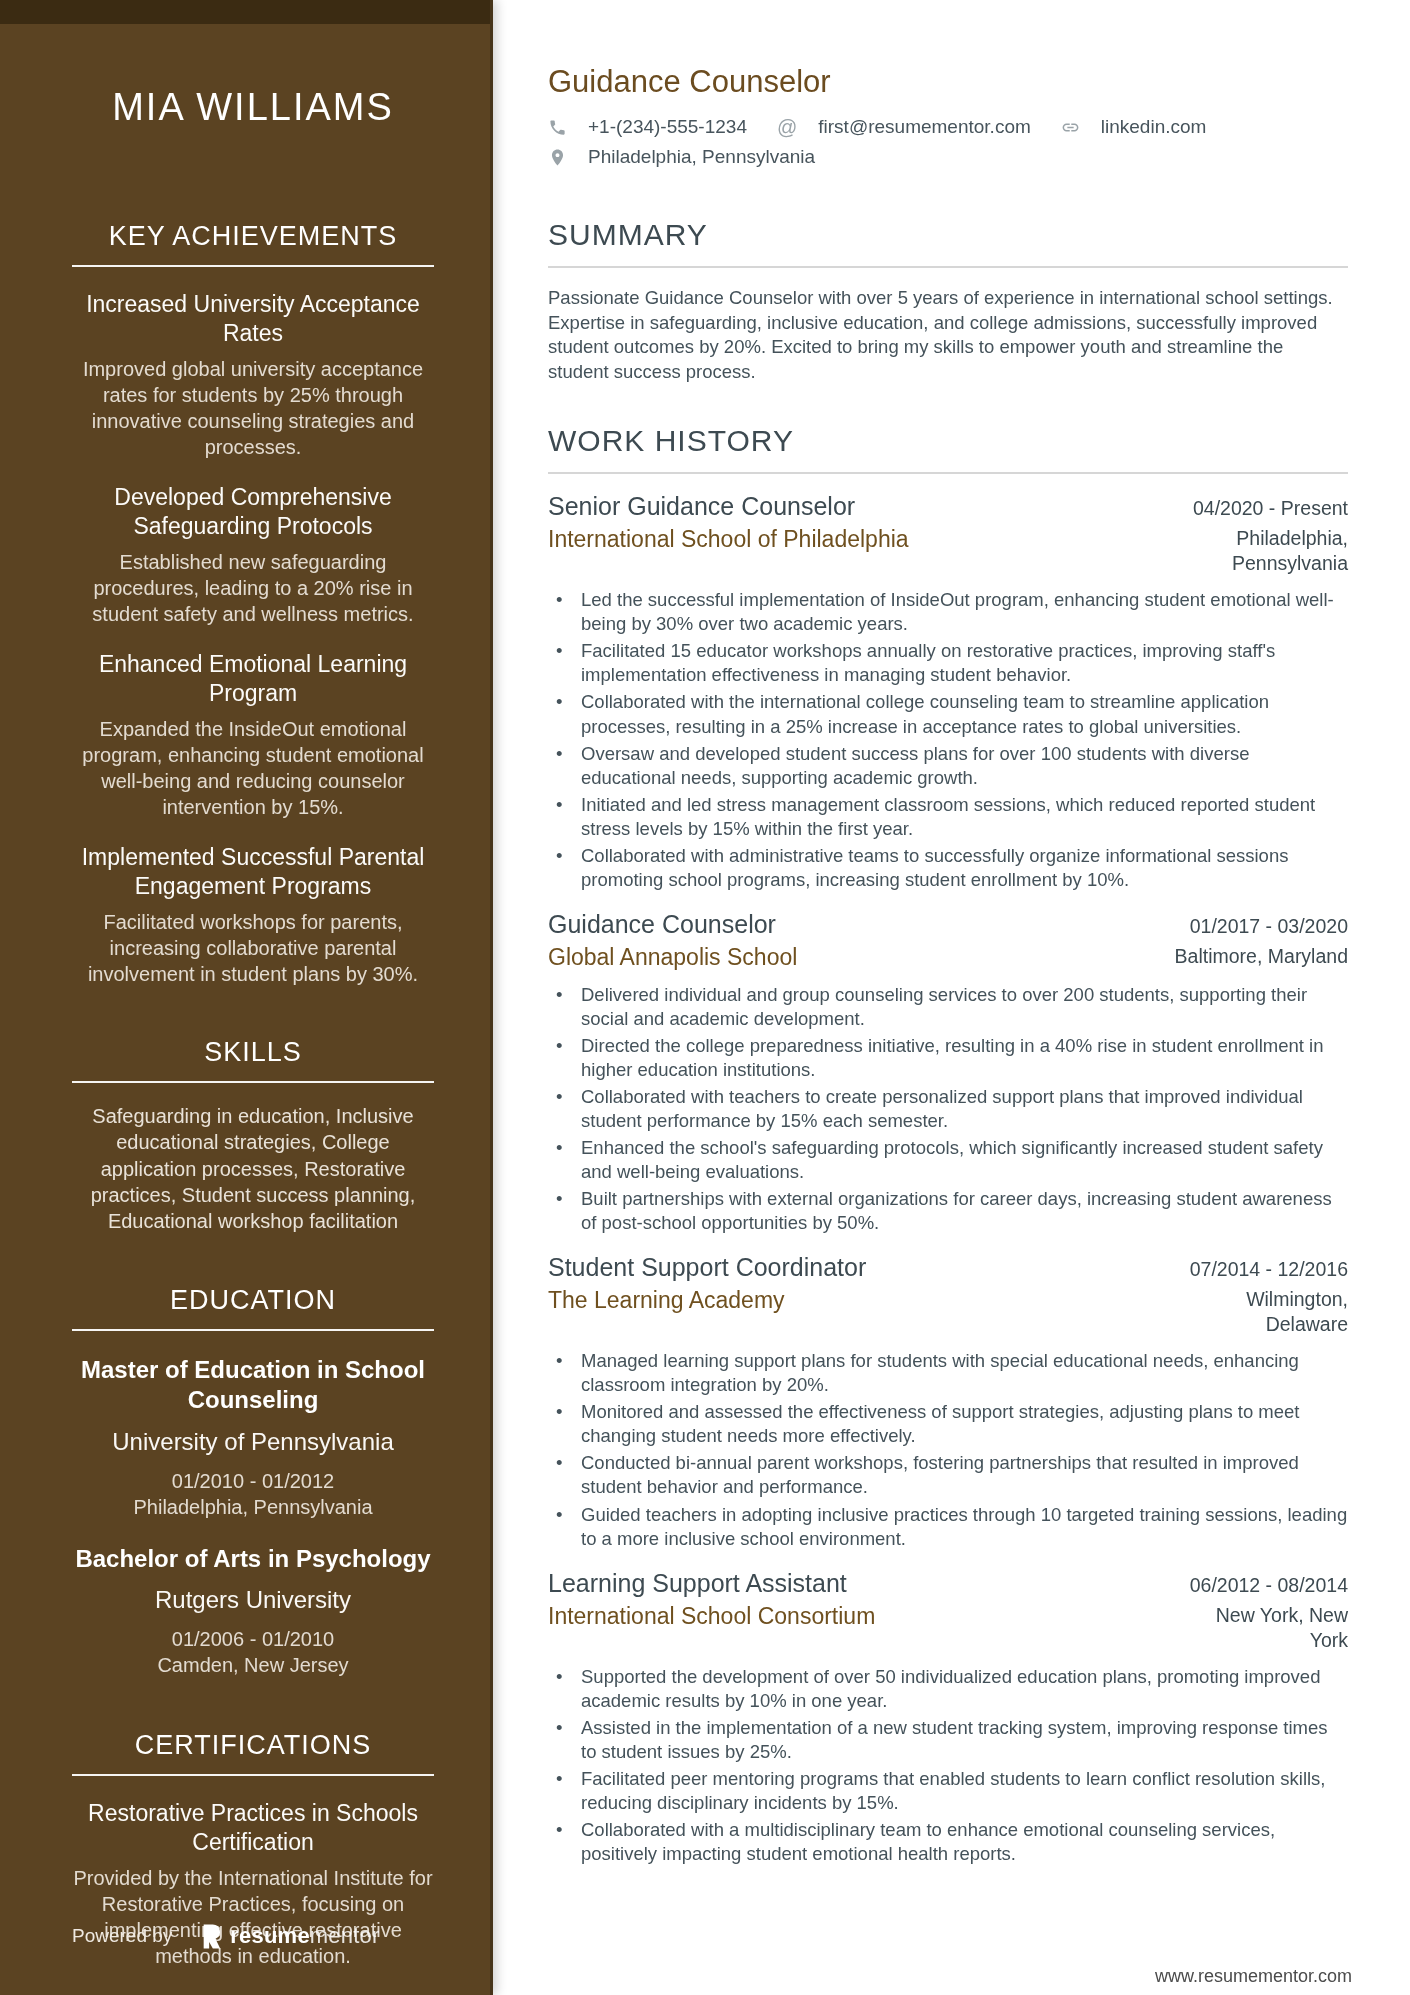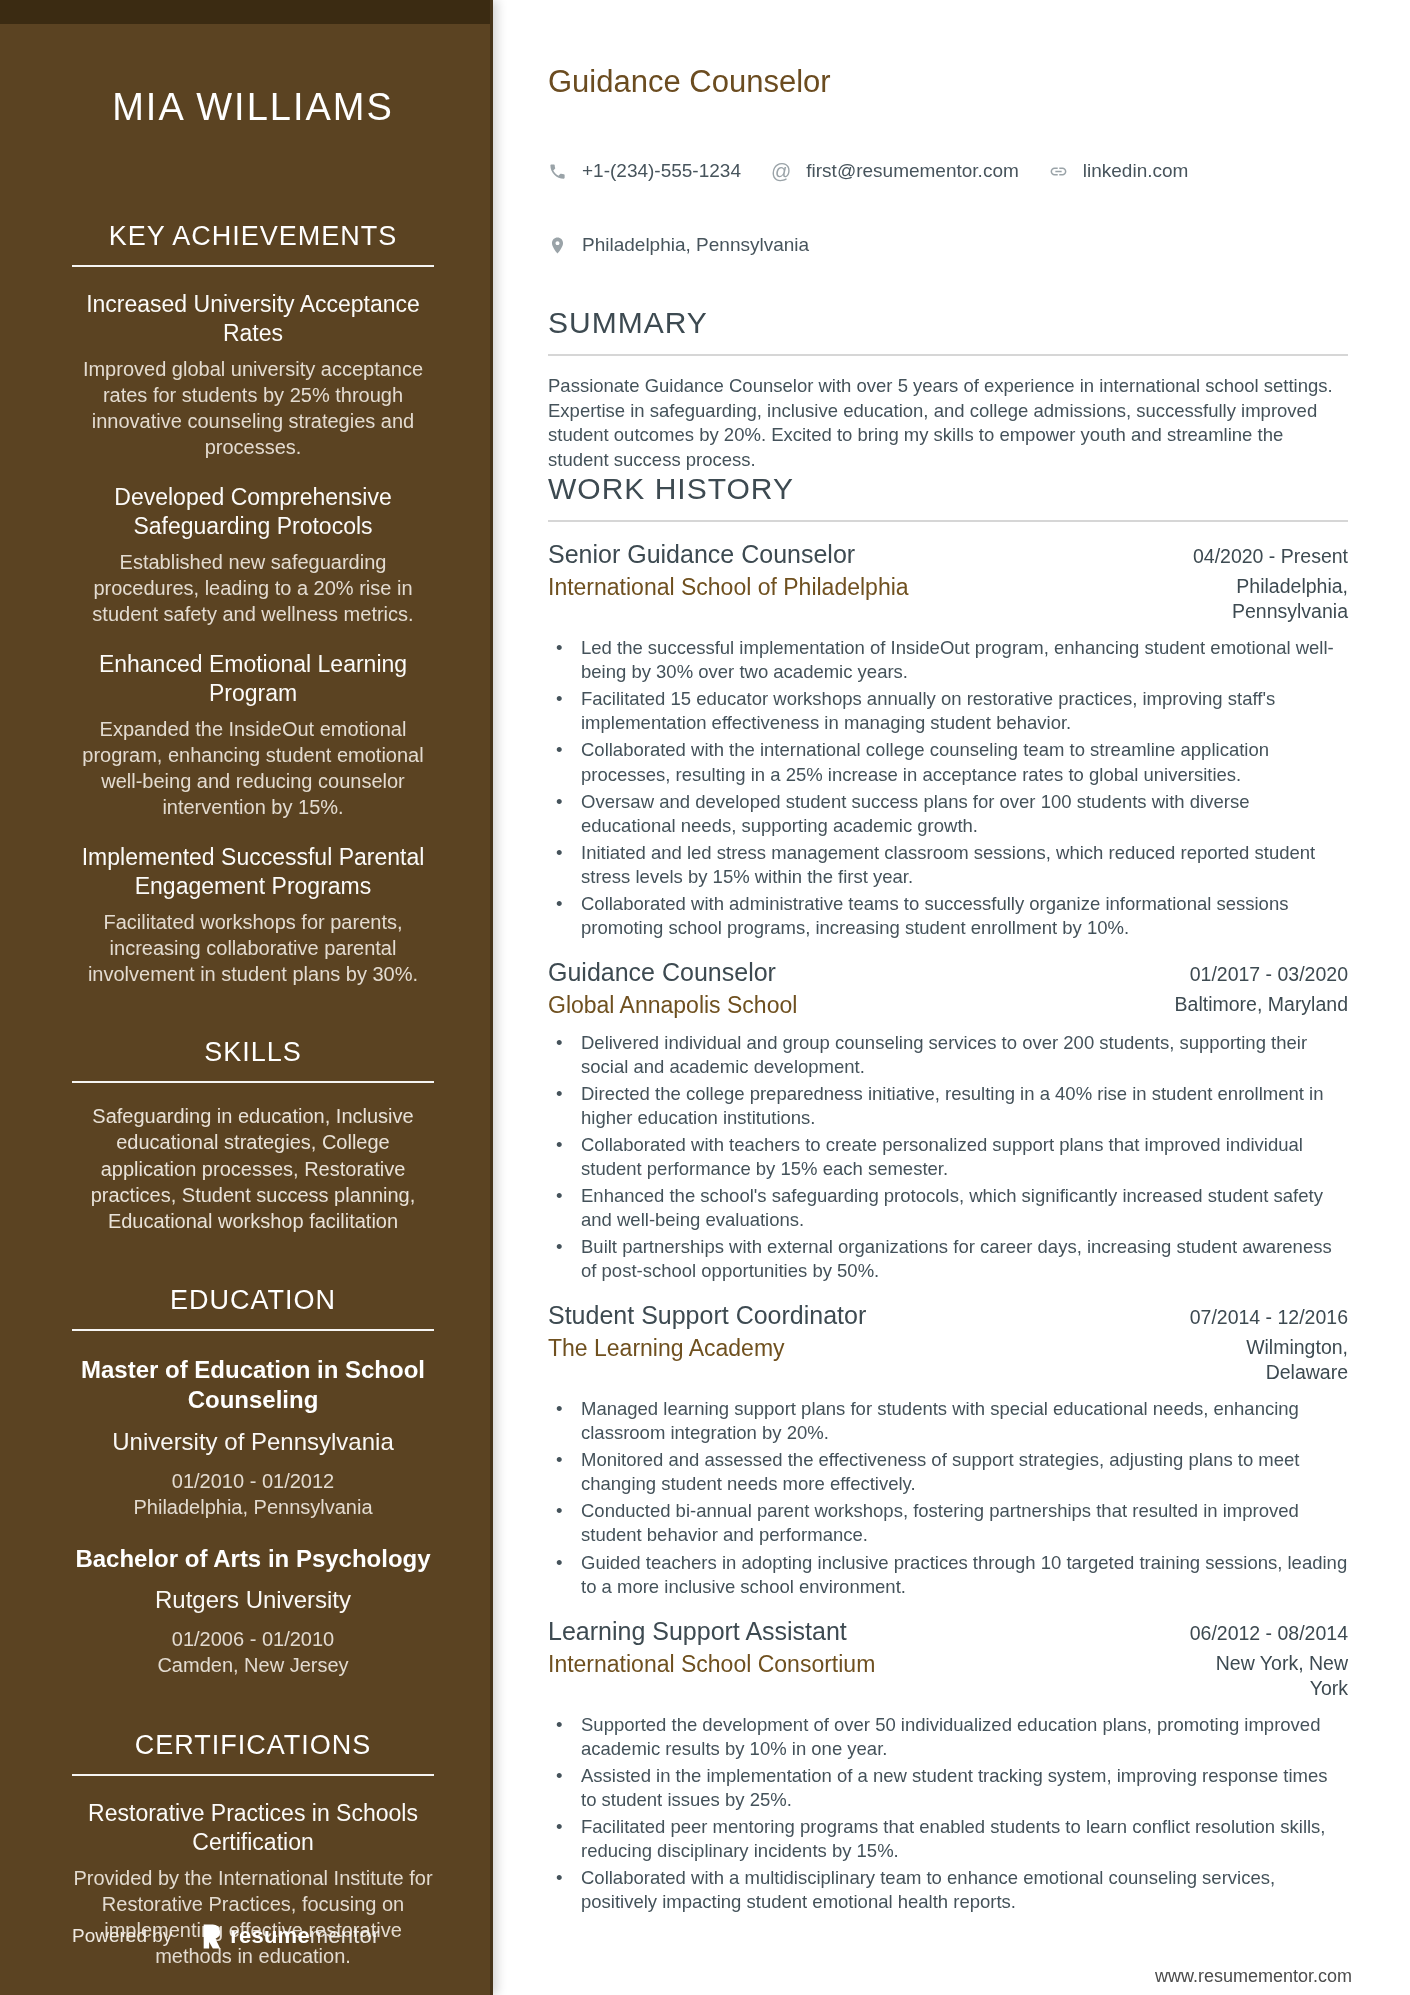--- a/index.html
+++ b/index.html
@@ -33,29 +33,29 @@
   .brand-mark svg{display:block;width:22px;height:25px;}
   .brand-text{font-size:22px;color:#ffffff;letter-spacing:0.2px;}
   .brand-text .b1{font-weight:700;}
   .brand-text .b2{font-weight:400;opacity:0.85;}
 
   
   .main{flex:1;position:relative;box-sizing:border-box;padding:64px 62px 0 55px;border-radius:19px;}
   .m-title{font-size:31px;font-weight:500;color:#6b4c20;}
   .contact{margin-top:16px;display:flex;align-items:center;gap:30px;font-size:19px;color:#47545c;}
   .contact2{margin-top:8px;}
-  .c-item{display:flex;align-items:center;gap:15px;margin-top:44px;}
+  .c-item{display:flex;align-items:center;gap:21px;}
   .c-icon{display:flex;align-items:center;}
   .c-icon svg{width:19px;height:19px;fill:#9aa3a8;}
   .at-glyph{font-size:20px;color:#9aa3a8;line-height:1;}
   .m-heading{font-size:30px;font-weight:400;letter-spacing:1px;color:#3d4a51;}
   .rule{height:2px;background:#d6d6d6;margin-top:14px;}
   .sec-summary{margin-top:50px;}
   .summary-text{margin-top:18px;font-size:18.5px;line-height:1.33;color:#44525a;}
-  .sec-work{}
+  .sec-work{margin-top:40px;}
   .job{margin-top:18px;}
   .job-head{display:flex;justify-content:space-between;align-items:baseline;}
   .job-title{font-size:25px;font-weight:400;color:#3d4a51;flex:1;}
   .job-dates{font-size:19.5px;font-weight:400;color:#3d4a51;white-space:nowrap;}
   .job-sub{display:flex;justify-content:space-between;align-items:flex-start;margin-top:5px;}
   .job-company{font-size:23px;font-weight:400;color:#6f501f;flex:1;}
   .job-loc{font-size:19.5px;color:#3d4a51;text-align:right;max-width:175px;line-height:1.28;}
   .bullets{margin-top:12px;}
   .bullet{position:relative;padding-left:33px;margin-top:3px;font-size:18.5px;line-height:1.3;color:#44525a;}
   .bullet::before{content:"\2022";position:absolute;left:8px;top:0;color:#44525a;}

